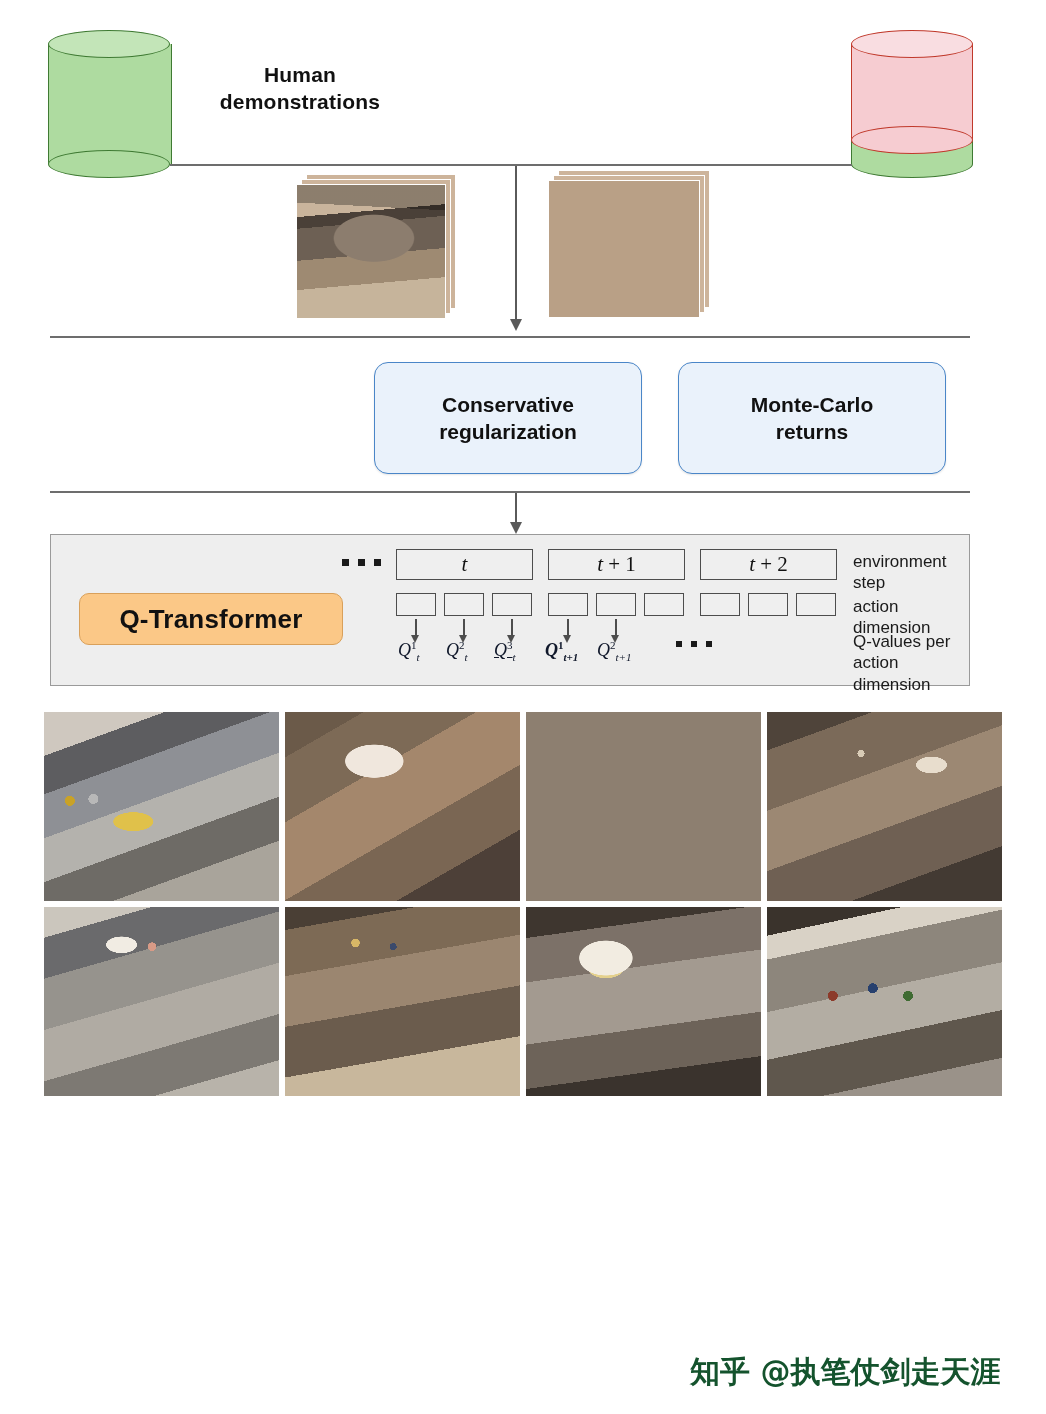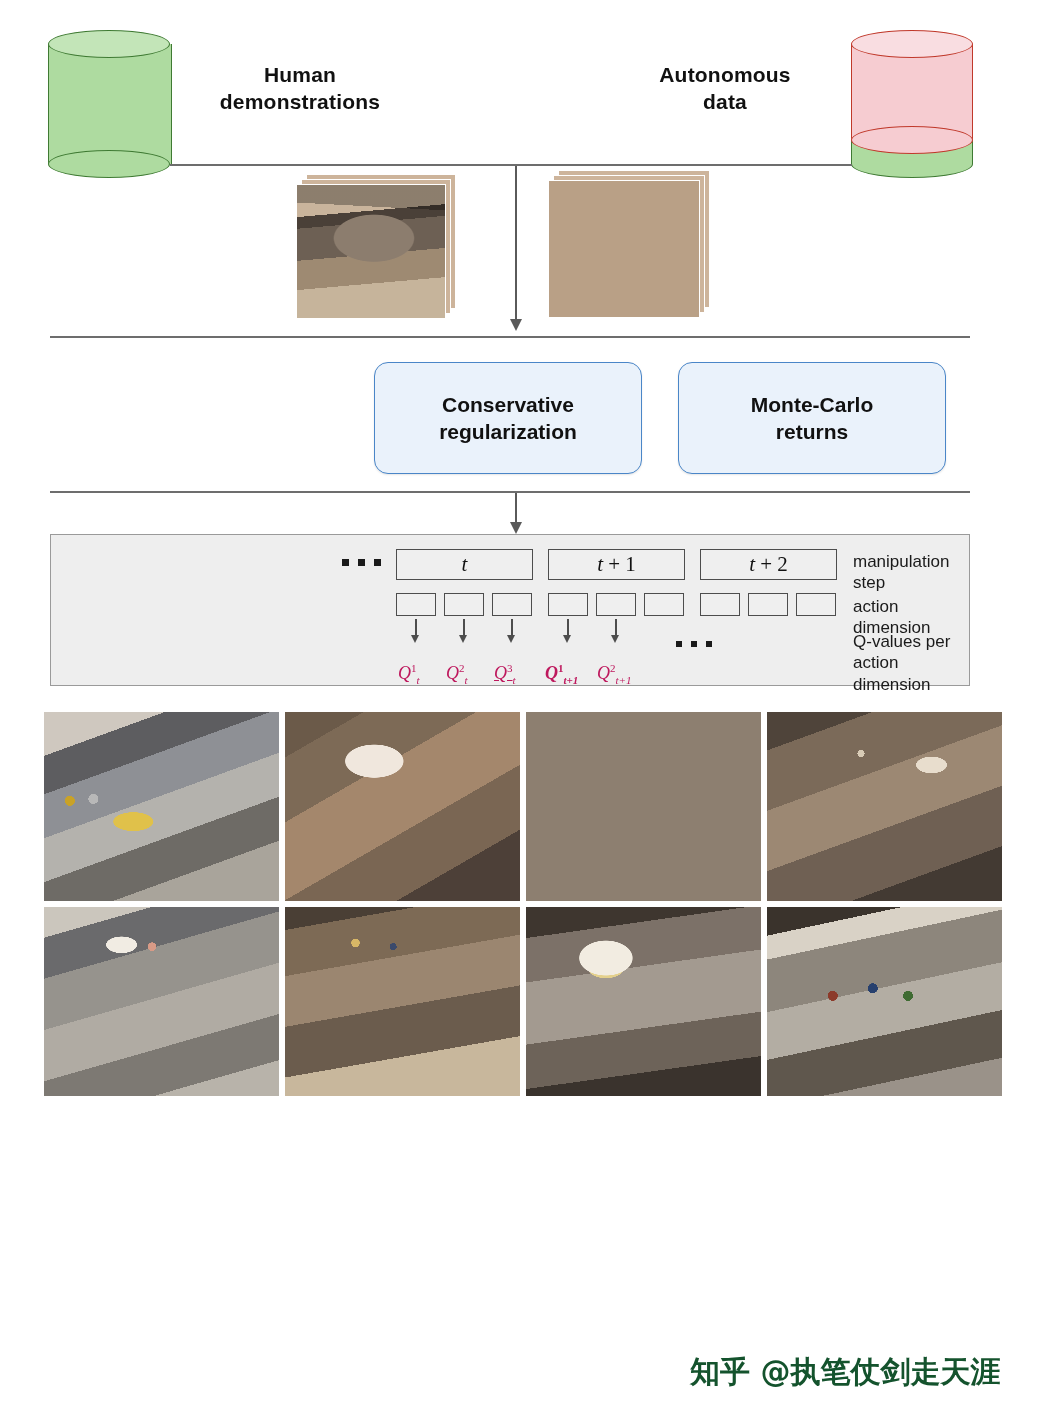--- a/index.html
+++ b/index.html
@@ -107,21 +107,21 @@
         display:flex;align-items:center;justify-content:center;box-sizing:border-box;
         font-family:"Liberation Serif",serif;font-style:italic;font-size:21px;color:#111;}
   .stepbox .num{font-style:normal;}
   .adim{position:absolute;width:40px;height:23px;border:1.6px solid #4d4d4d;
         background:#efefef;box-sizing:border-box;}
   .qarrow{position:absolute;width:1.6px;height:17px;background:#4d4d4d;}
   .qarrow:after{content:"";position:absolute;left:-4px;bottom:-7px;
         border-left:4.5px solid transparent;border-right:4.5px solid transparent;
         border-top:8px solid #4d4d4d;}
   .qlab{position:absolute;font-family:"Liberation Serif",serif;font-style:italic;
-        font-size:18px;color:#be185d;white-space:nowrap;margin-top:23px;}
+        font-size:18px;color:#0f172a;white-space:nowrap;}
   .qlab sup{font-size:11px;font-style:normal;vertical-align:super;}
   .qlab sub{font-size:11px;font-style:italic;vertical-align:sub;}
 
   .rlegend{position:absolute;font-size:17px;color:#1a1a1a;line-height:1.25;}
   #leg-0{left:802px;top:16px;}
   #leg-1{left:802px;top:61px;}
   #leg-2{left:802px;top:96px;}
 
   
   #grid{position:absolute;left:44px;top:712px;width:958px;height:384px;
@@ -187,21 +187,20 @@
   </div>
   <div class="hdr-label" id="label-human">Human<br>demonstrations</div>
 
   <div class="cyl" id="cyl-auto">
     <div class="seg-green-bot"></div>
     <div class="seg-green"></div>
     <div class="pink-bot"></div>
     <div class="seg-pink"></div>
     <div class="pink-top"></div>
   </div>
-  <div class="hdr-label" id="label-auto">Autonomous<br>data</div>
 
   <div class="hline" id="line-1"></div>
   <div class="varrow" id="arrow-1"></div>
   <div class="hline" id="line-2"></div>
   <div class="hline" id="line-3"></div>
   <div class="varrow" id="arrow-2"></div>
 
 
   <div class="stack" id="stack-human">
     <div class="sh" style="transform:translate(10px,-10px);"></div>
@@ -217,20 +216,21 @@
     <div class="photo" style="inset:0;border:1px solid #fff;">
       <div class="thumb-auto"></div>
     </div>
   </div>
 
   <div class="mbox" id="mbox-2">Monte-Carlo<br>returns</div>
   <div class="mbox" id="mbox-1">Conservative<br>regularization</div>
 
   <div id="qpanel">
 
+    <div id="qt-chip">Q-Transformer</div>
 
     <div class="ellipsis-dots" id="dots-left">
       <i></i>
         <i></i>
         <i></i>
     </div>
 
     <div class="stepbox" style="left:345px;top:14px;width:137px;">t</div>
     <div class="stepbox" style="left:497px;top:14px;width:137px;">t&nbsp;<span class="num">+&nbsp;1</span></div>
     <div class="stepbox" style="left:649px;top:14px;width:137px;">t&nbsp;<span class="num">+&nbsp;2</span></div>
@@ -258,21 +258,21 @@
     <div class="qlab" style="left:443px;top:104px;text-decoration:underline;">Q<sup>3</sup><sub>t</sub></div>
     <div class="qlab" style="left:494px;top:104px;font-weight:bold;">Q<sup>1</sup><sub>t+1</sub></div>
     <div class="qlab" style="left:546px;top:104px;">Q<sup>2</sup><sub>t+1</sub></div>
 
     <div class="ellipsis-dots" id="dots-right">
       <i></i>
         <i></i>
         <i></i>
     </div>
 
-    <div class="rlegend" id="leg-0">manipulation step</div>
+    <div class="rlegend" id="leg-0">environment step</div>
     <div class="rlegend" id="leg-1">action dimension</div>
     <div class="rlegend" id="leg-2">Q-values per<br>action dimension</div>
   </div>
 
   <div id="grid">
     <div class="cell p0"></div>
     <div class="cell p1"></div>
     <div class="cell p2"></div>
     <div class="cell p3"></div>
     <div class="cell p4"></div>

